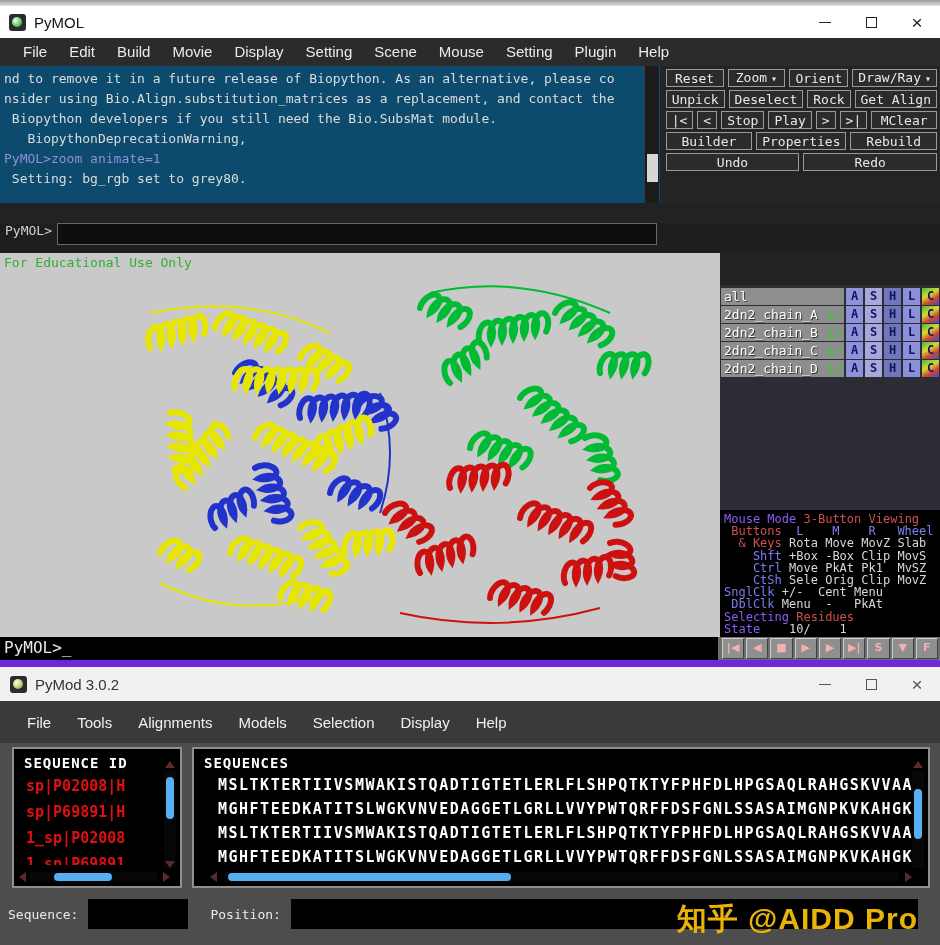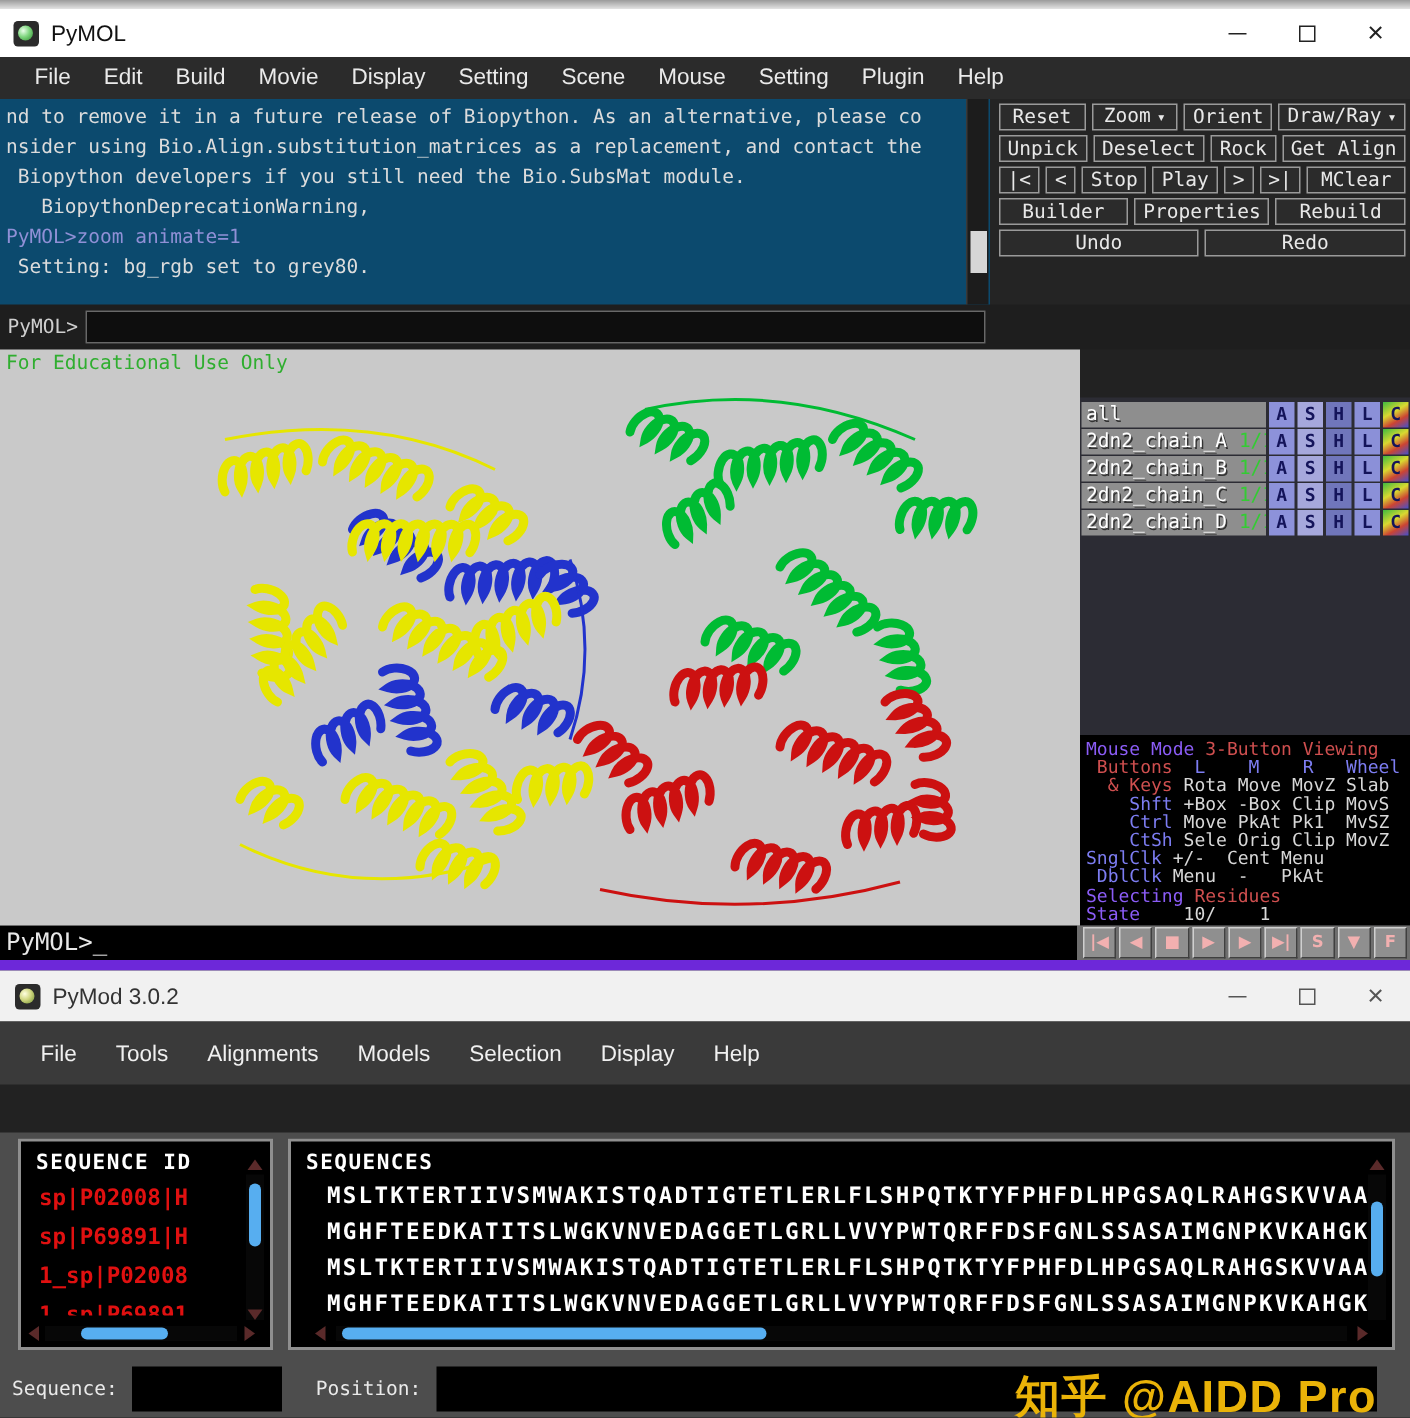--- a/index.html
+++ b/index.html
@@ -38,21 +38,21 @@
   .console-scroll .thumb { position:absolute; left:2px; width:11px; top:88px; height:28px; background:#d6d6d6; }
 
   .control-panel { flex:1; background:#242424; padding:3px 3px 0 6px; }
   .btn-row { display:flex; gap:4px; margin-bottom:3px; }
   .pbtn { background:#2b2b2b; border:1px solid #9a9a9a; color:#e8e8e8;
           font-family:"DejaVu Sans Mono", monospace; font-size:13px; height:18px; line-height:15px;
           padding:0 5px; text-align:center; white-space:nowrap; cursor:default; }
   .pbtn .caret { font-size:10px; margin-left:4px; }
   .grow { flex:1; }
 
-  .input-row { height:30px; background:#1e1e1e; display:flex; align-items:center; }
+  .input-row { height:30px; background:#1e1e1e; display:flex; align-items:flex-start;margin-top:20px; }
   .prompt-label { color:#cfcfcf; font-family:"DejaVu Sans Mono", monospace; font-size:13px; padding:0 5px; }
   .cmd-input { width:600px; height:22px; background:#0e0e0e; border:1px solid #686868; color:#ddd;
                font-family:"DejaVu Sans Mono", monospace; font-size:13px; padding:0 4px; }
 
   
   .viewport-row { display:flex; height:384px; }
   .viewport { width:720px; background:#c9c9c9; position:relative; overflow:hidden; }
   .edu-label { position:absolute; top:2px; left:4px; color:#2fae2f; font-family:"DejaVu Sans Mono", monospace;
                font-size:13px; z-index:2; }
   .viewport svg { position:absolute; inset:0; }
@@ -91,21 +91,21 @@
   .pymod-titlebar { height:34px; background:#f1f1f1; display:flex; align-items:center; }
   .pymod-icon { width:17px; height:17px; margin-left:10px; border-radius:3px; background:#2b2b2b; position:relative; }
   .pymod-icon::after { content:""; position:absolute; left:3px; top:3px; width:10px; height:10px; border-radius:50%;
               background:radial-gradient(circle at 35% 35%, #ffffe0 0%, #cfd67f 45%, #6b8b2e 100%); }
   .pymod-title { margin-left:8px; font-size:15px; color:#333; }
 
   .pymod-menubar { height:42px; background:#3a3a3a; display:flex; align-items:center; padding-left:14px; }
   .pymod-menubar .menu-item { color:#f0f0f0; font-size:15px; padding:0 13px; }
 
   .pymod-body { height:227px; background:#4d4d4d; position:relative; }
-  .panels { display:flex; padding:4px 10px 0 12px; gap:10px;margin-top:32px; }
+  .panels { display:flex; padding:4px 10px 0 12px; gap:10px; }
   .tk-panel { background:#000; border:2px solid #8f8f8f; height:141px; position:relative; overflow:hidden; }
   .seqid-panel { width:170px; }
   .seqs-panel { flex:1; }
   .panel-header { color:#fff; font-family:"DejaVu Sans Mono", monospace; font-weight:bold;
                   font-size:14px; letter-spacing:1px; padding:6px 0 2px 10px; white-space:pre; }
   .seqid-list { padding-left:12px; overflow:hidden; width:130px; height:92px; }
   .seqid-item { color:#e01010; font-family:"DejaVu Sans Mono", monospace; font-weight:bold;
                 font-size:15px; line-height:26px; white-space:pre; }
   .seq-lines { padding-left:24px; overflow:hidden; height:100px; }
   .seq-line { color:#fff; font-family:"DejaVu Sans Mono", monospace; font-weight:bold; font-size:15px;

